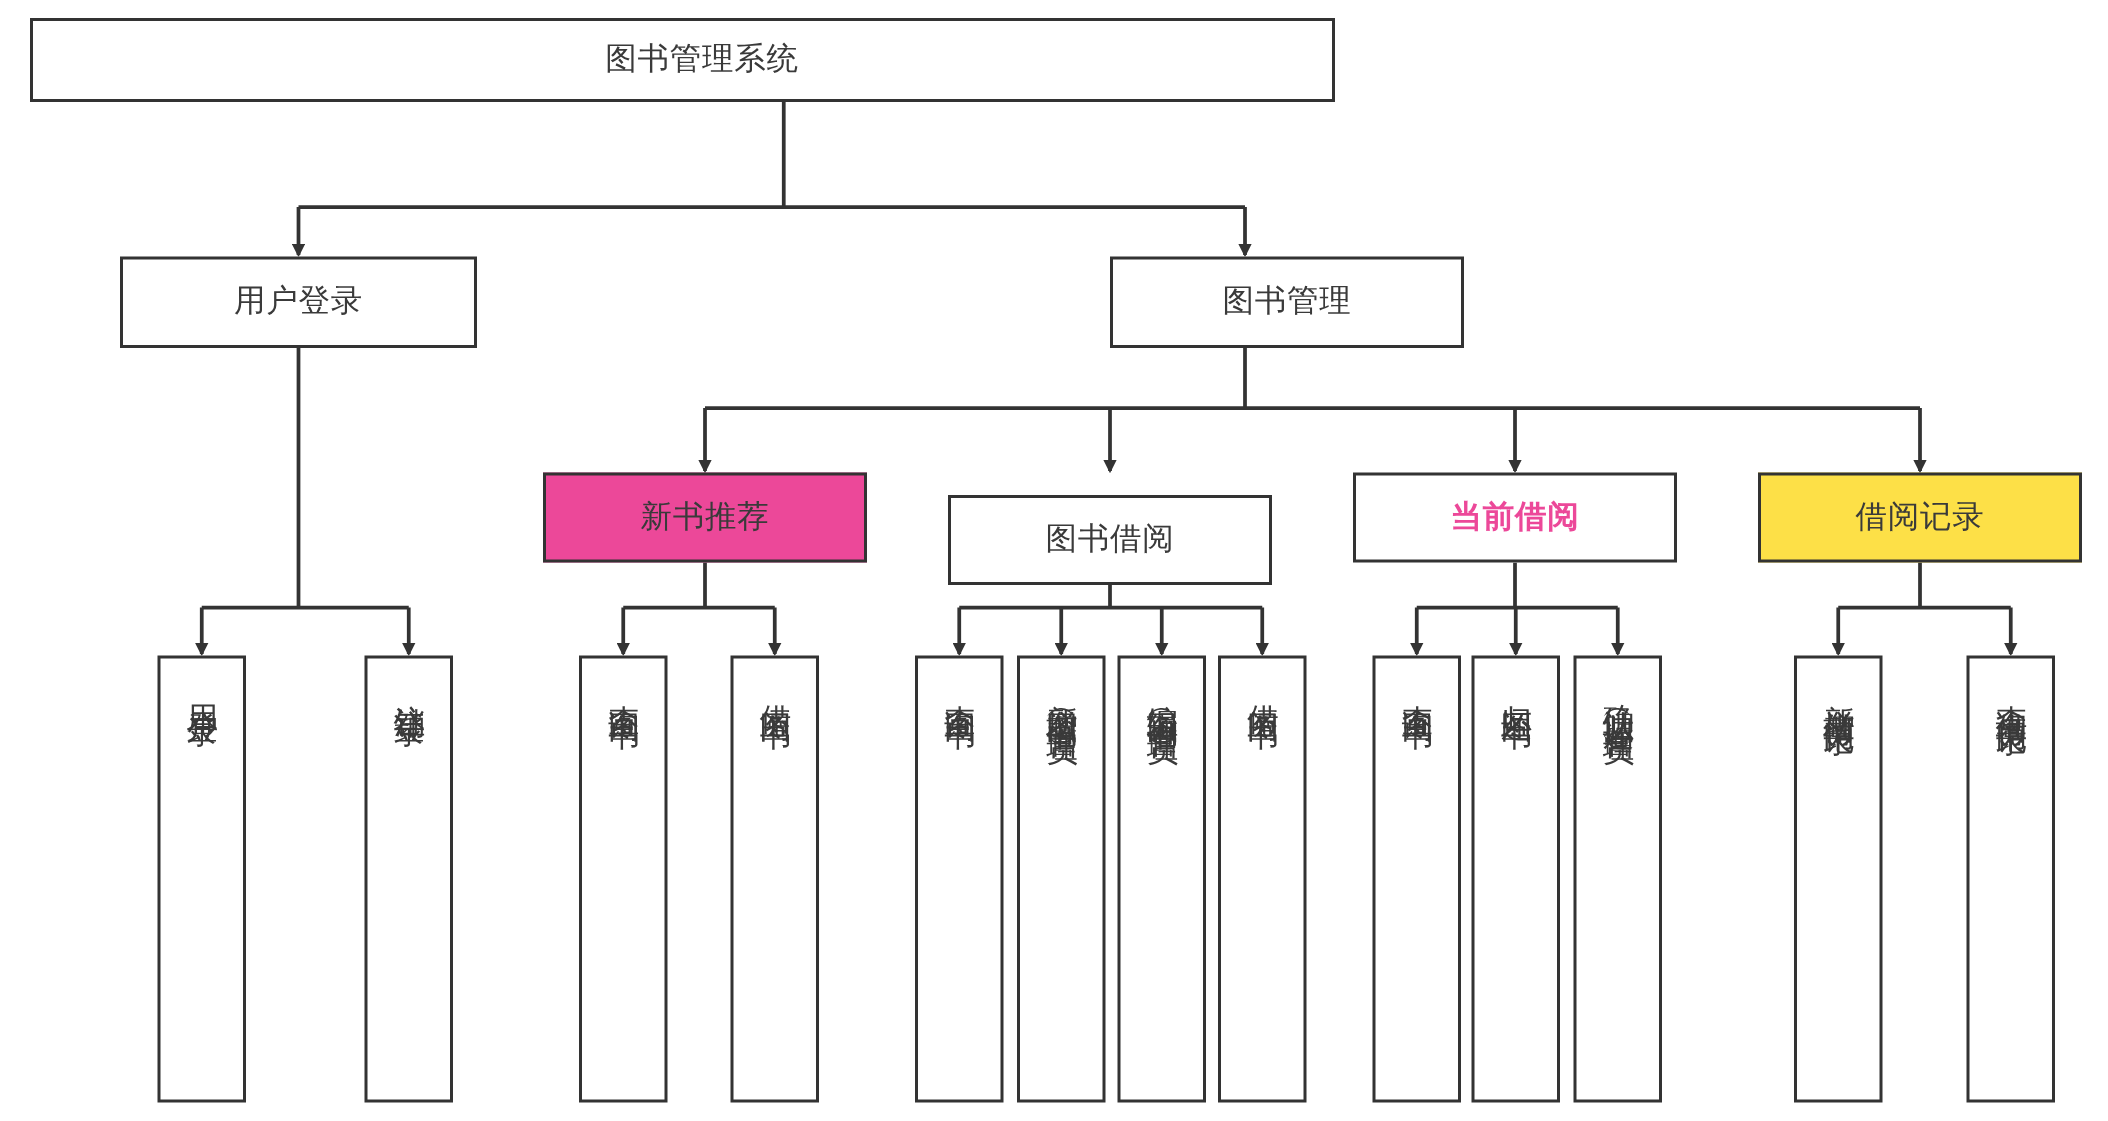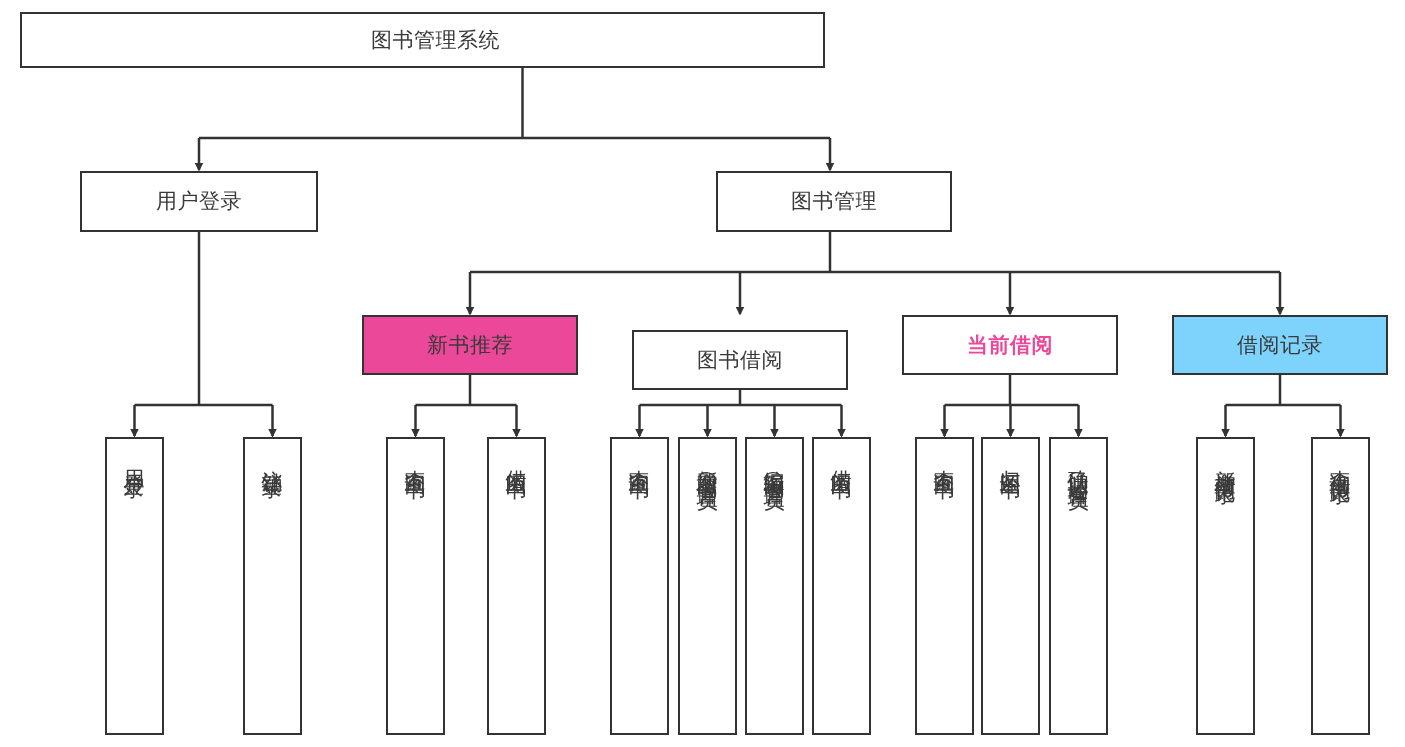--- a/index.html
+++ b/index.html
@@ -103,39 +103,39 @@
         <line x1="944.5" y1="405" x2="944.5" y2="436" stroke="#333333" stroke-width="2.5" marker-end="url(#arrowhead)"></line>
         <line x1="1010.5" y1="405" x2="1010.5" y2="436" stroke="#333333" stroke-width="2.5" marker-end="url(#arrowhead)"></line>
         <line x1="1078.5" y1="405" x2="1078.5" y2="436" stroke="#333333" stroke-width="2.5" marker-end="url(#arrowhead)"></line>
         <line x1="1280" y1="375" x2="1280" y2="405" stroke="#333333" stroke-width="2.5"></line>
         <line x1="1225.5" y1="405" x2="1340.5" y2="405" stroke="#333333" stroke-width="2.5"></line>
         <line x1="1225.5" y1="405" x2="1225.5" y2="436" stroke="#333333" stroke-width="2.5" marker-end="url(#arrowhead)"></line>
         <line x1="1340.5" y1="405" x2="1340.5" y2="436" stroke="#333333" stroke-width="2.5" marker-end="url(#arrowhead)"></line>
       </g>
   </svg>
   <div id="node-layer">
-      <div class="node" style="left: 20px; top: 12px; width: 805px; height: 56px; border-color: rgb(51, 51, 51); background: rgb(255, 255, 255); padding-left: 26px;">
+      <div class="node" style="left: 20px; top: 12px; width: 870px; height: 56px; border-color: rgb(51, 51, 51); background: rgb(255, 255, 255); padding-left: 26px;">
         <span class="node-label" style="color: rgb(58, 58, 58);">图书管理系统</span>
       </div>
       <div class="node" style="left: 80px; top: 171px; width: 238px; height: 61px; border-color: rgb(51, 51, 51); background: rgb(255, 255, 255);">
         <span class="node-label" style="color: rgb(58, 58, 58);">用户登录</span>
       </div>
-      <div class="node" style="left: 716px; top: 171px; width: 236px; height: 61px; border-color: rgb(51, 51, 51); background: rgb(255, 255, 255); justify-content: center;">
+      <div class="node" style="left: 740px; top: 171px; width: 236px; height: 61px; border-color: rgb(51, 51, 51); background: rgb(255, 255, 255); justify-content: center;">
         <span class="node-label" style="color: rgb(58, 58, 58);">图书管理</span>
       </div>
       <div class="node" style="left: 362px; top: 315px; width: 216px; height: 60px; border-color: rgb(51, 51, 51); background: #ec4899;">
         <span class="node-label" style="color: rgb(58, 58, 58);">新书推荐</span>
       </div>
       <div class="node" style="left: 632px; top: 330px; width: 216px; height: 60px; border-color: rgb(51, 51, 51); background: rgb(255, 255, 255);">
         <span class="node-label" style="color: rgb(58, 58, 58);">图书借阅</span>
       </div>
       <div class="node" style="left: 902px; top: 315px; width: 216px; height: 60px; border-color: rgb(51, 51, 51); background: rgb(255, 255, 255);">
         <span class="node-label" style="color: #ec4899; font-weight: bold;">当前借阅</span>
       </div>
-      <div class="node" style="left: 1172px; top: 315px; width: 216px; height: 60px; border-color: rgb(51, 51, 51); background: #7dd3fc;">
+      <div class="node" style="left: 1172px; top: 315px; width: 216px; height: 60px; border-color: rgb(51, 51, 51); background: #fde047;">
         <span class="node-label" style="color: rgb(58, 58, 58);">借阅记录</span>
       </div>
       <div class="node vertical" style="left: 105px; top: 437px; width: 59px; height: 298px; border-color: rgb(51, 51, 51); background: rgb(255, 255, 255);">
         <span class="node-label" style="color: rgb(58, 58, 58);">用户登录</span>
       </div>
       <div class="node vertical" style="left: 243px; top: 437px; width: 59px; height: 298px; border-color: rgb(51, 51, 51); background: rgb(255, 255, 255);">
         <span class="node-label" style="color: rgb(58, 58, 58);">注销登录</span>
       </div>
       <div class="node vertical" style="left: 386px; top: 437px; width: 59px; height: 298px; border-color: rgb(51, 51, 51); background: rgb(255, 255, 255);">
         <span class="node-label" style="color: rgb(58, 58, 58);">查询图书</span>

